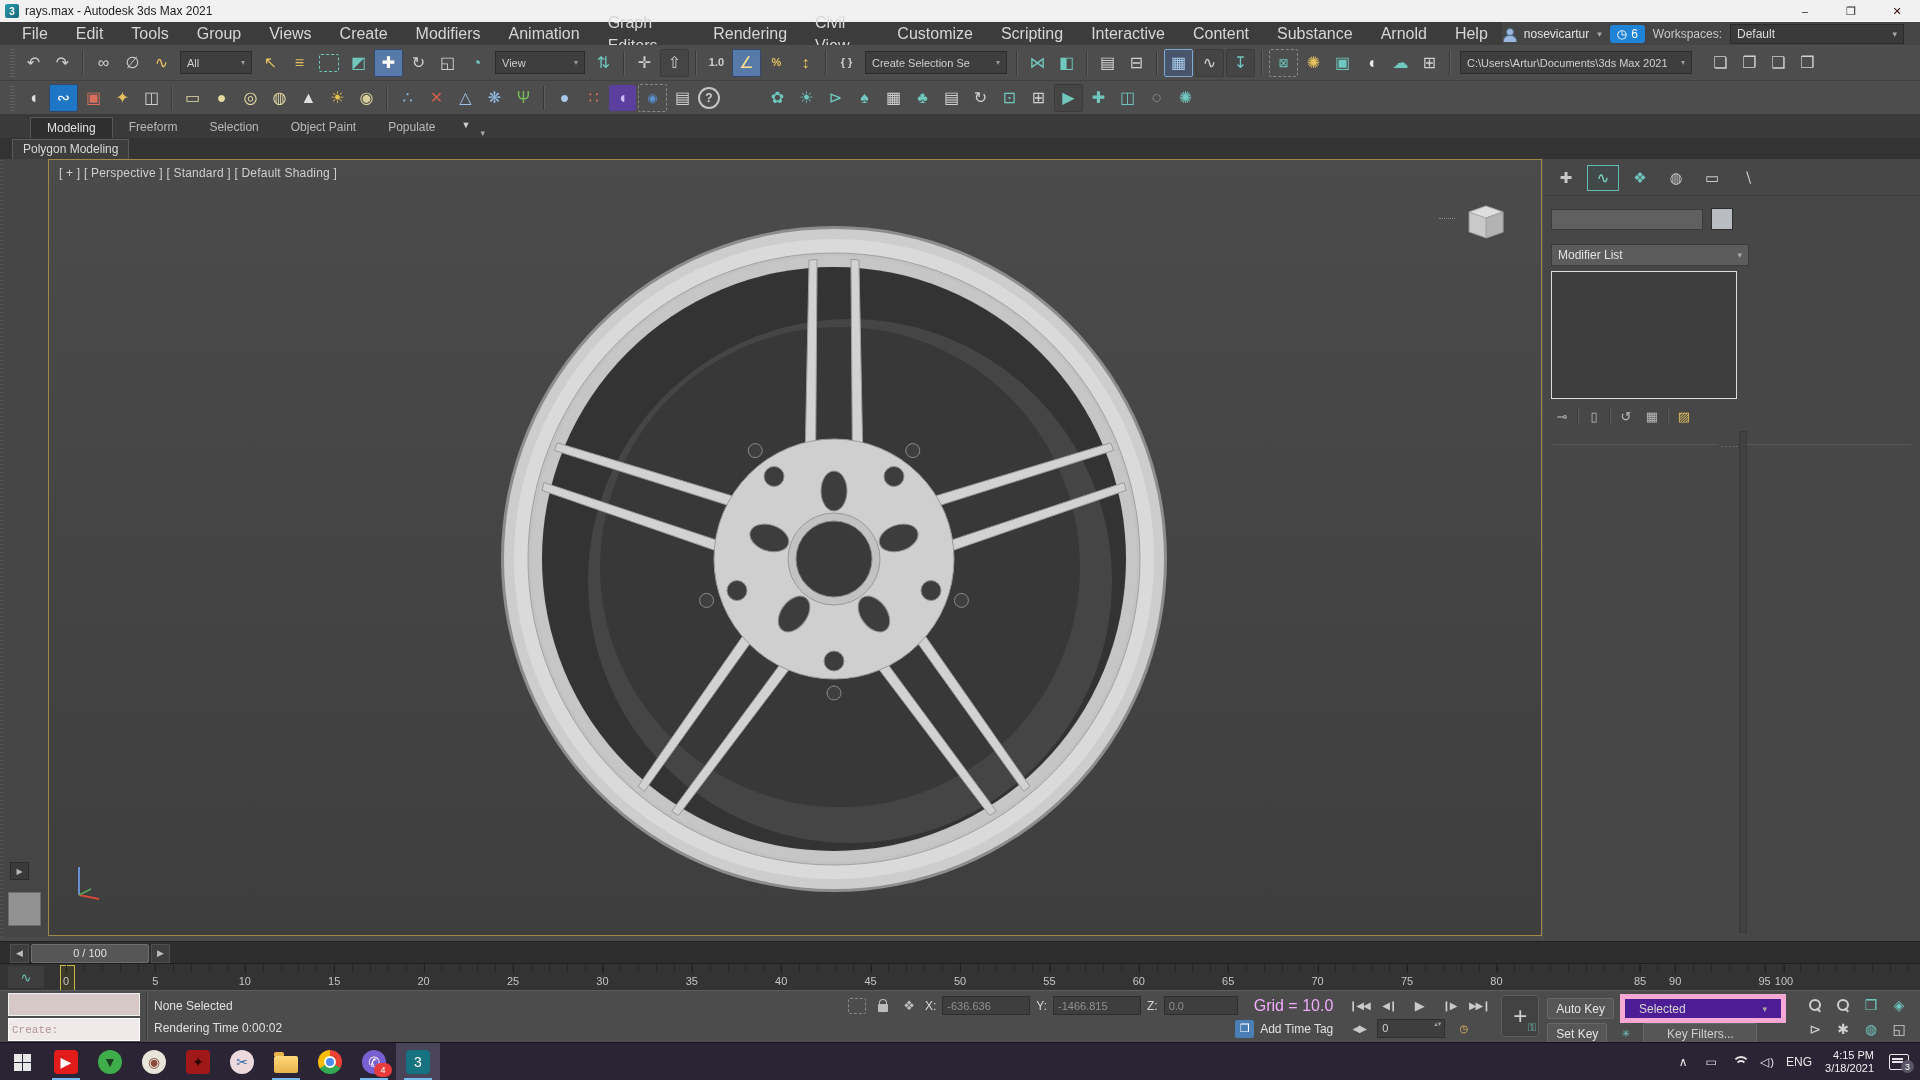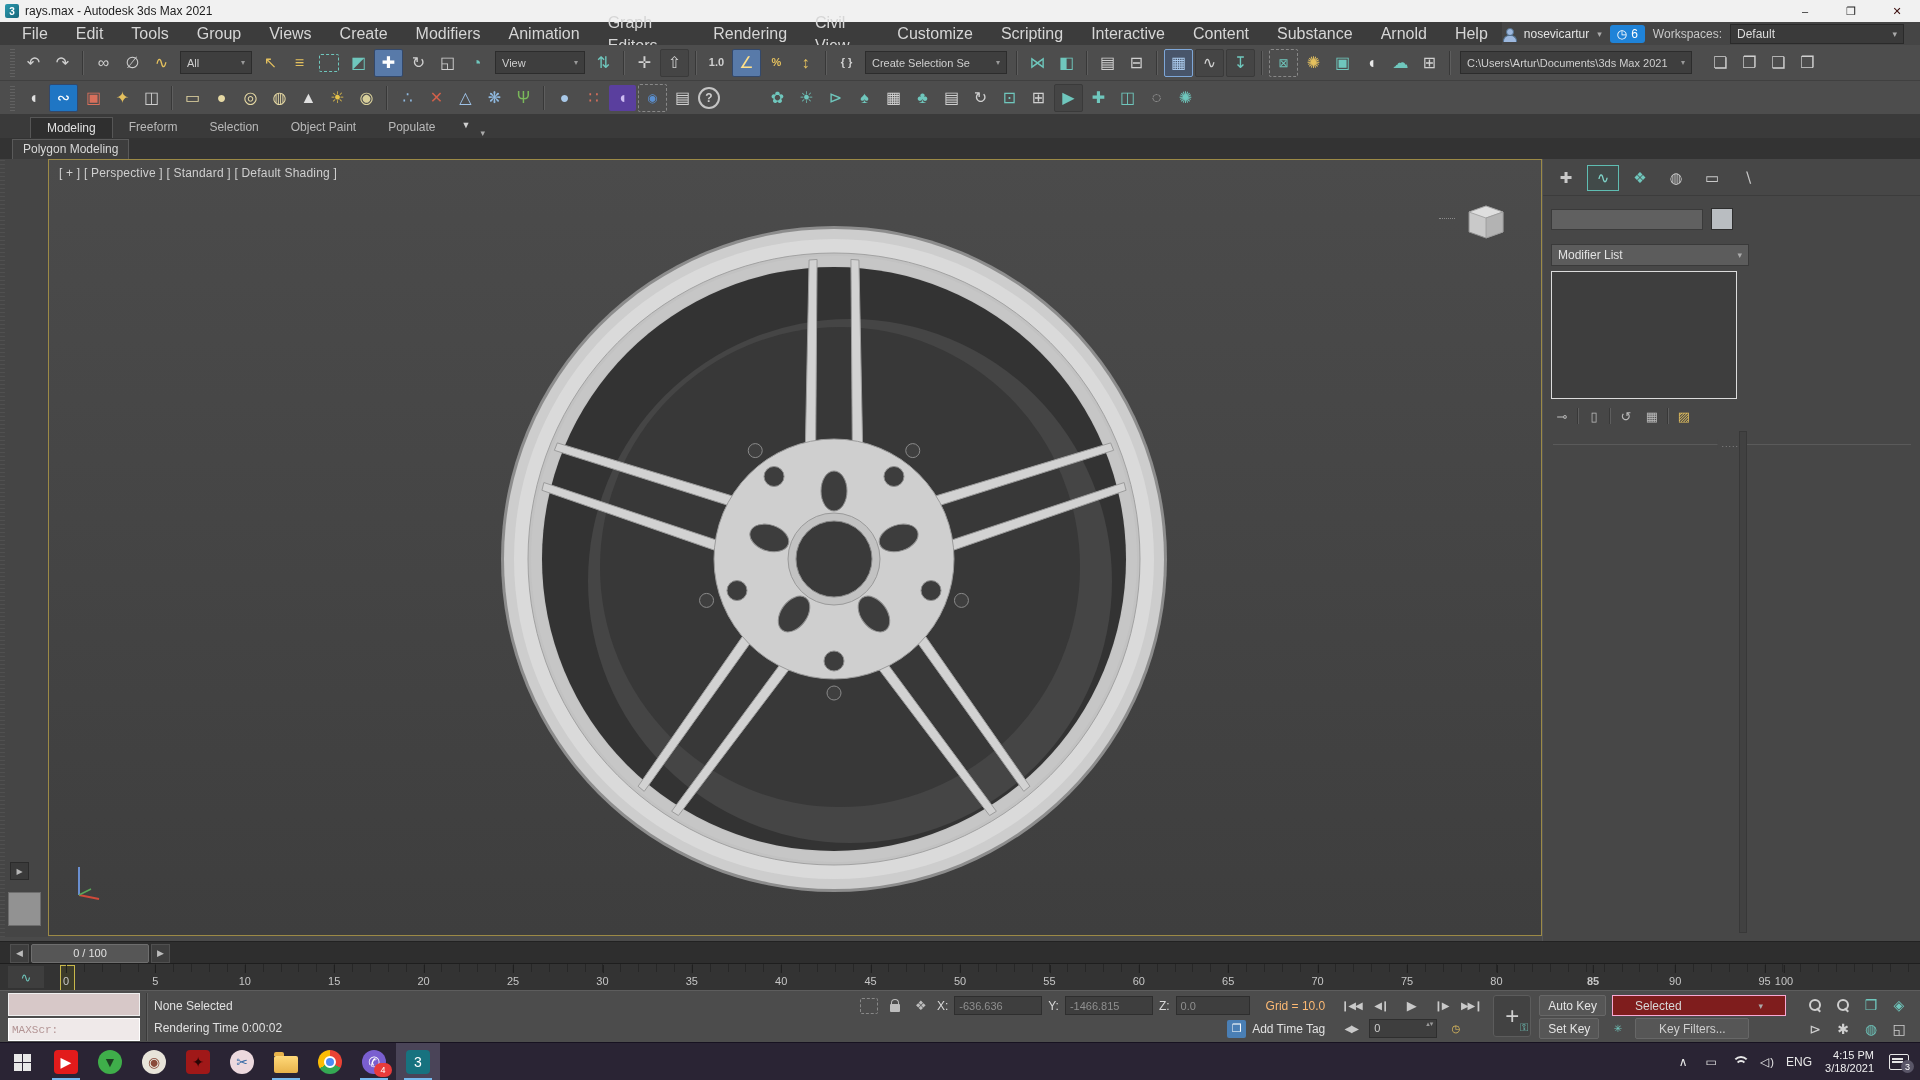--- a/index.html
+++ b/index.html
@@ -116,36 +116,36 @@
   .sdiv{width:1px;background:#3a3a3a;border-right:1px solid #5e5e5e;margin:2px 6px}
   .stext{display:flex;flex-direction:column;justify-content:space-around;padding:4px 0}
   .sline{font-size:12px;color:#e0e0e0}
   .smid{margin-left:auto;display:flex;flex-direction:column;justify-content:space-around;padding:3px 0}
   .srow{display:flex;align-items:center;gap:6px}
   .sico{width:20px;height:18px;display:flex;align-items:center;justify-content:center;color:#bdbdbd;font-size:13px}
   .lck{position:relative;width:10px;height:8px;background:#bdbdbd;border-radius:1px;margin-top:4px}
   .lck::before{content:"";position:absolute;left:1px;top:-5px;width:6px;height:5px;border:1.5px solid #bdbdbd;border-bottom:none;border-radius:4px 4px 0 0}
   .coordlab{color:#d8d8d8;font-size:12px}
   .coordfield{width:78px;height:17px;background:#3e3e3e;border:1px solid #2e2e2e;color:#8f8f8f;font-size:11px;display:flex;align-items:center;padding:0 4px}
-  .gridlab{color:#fdba74;font-size:12px;margin-left:10px}
+  .gridlab{color:#f0abfc;font-size:16px;margin-left:10px}
   .attico{width:19px;height:18px;background:#4a7fb5;border-radius:2px;color:#fff;display:flex;align-items:center;justify-content:center;font-size:11px}
   .attlab{color:#e0e0e0;font-size:12px}
   .playclus{display:flex;flex-direction:column;justify-content:space-around;padding:3px 0;margin-left:14px}
   .pbtn{width:24px;height:18px;display:flex;align-items:center;justify-content:center;color:#c9c9c9;font-size:10px;letter-spacing:-1px}
   .pbtn.play{font-size:13px}
   .spin{width:58px;height:17px;background:#3e3e3e;border:1px solid #2e2e2e;color:#cfcfcf;display:flex;align-items:center;padding:0 4px;position:relative}
   .spin::after{content:"▴▾";position:absolute;right:2px;top:0;font-size:7px;color:#9a9a9a;line-height:8px;width:8px;word-break:break-all}
   .bigkey{width:36px;height:40px;margin:4px 8px 0 10px;background:#424242;border:1px solid #5c5c5c;border-radius:3px;
       display:flex;align-items:center;justify-content:center;color:#d0d0d0;font-size:24px;position:relative}
   .bigkey i{position:absolute;right:2px;bottom:2px;font-style:normal;font-size:11px;color:#6fc7bd}
   .keycol{display:flex;flex-direction:column;justify-content:space-around;padding:3px 0}
   .kbtn{height:19px;background:#565656;border:1px solid #676767;border-radius:2px;color:#e4e4e4;font-size:12px;
       display:flex;align-items:center;justify-content:center;padding:0 8px}
-  .kdd{width:128px;height:19px;background:#7f1d1d;border:1px solid #f9a8d4;color:#d8d8d8;font-size:12px;
-      display:flex;align-items:center;justify-content:space-between;padding:0 22px}
+  .kdd{width:128px;height:19px;background:#4c1d95;border:5px solid #f9a8d4;color:#d8d8d8;font-size:12px;
+      display:flex;align-items:center;justify-content:space-between;padding:0 14px}
   .krow{display:flex;align-items:center;gap:6px}
   .navgrid{display:grid;grid-template-columns:repeat(4,26px);grid-auto-rows:22px;gap:2px;margin:3px 8px 0 16px}
   .nico{display:flex;align-items:center;justify-content:center;color:#cfcfcf;font-size:14px}
   .mag{position:relative;width:12px;height:12px;font-size:0}
   .mag::before{content:"";position:absolute;left:0;top:0;width:8px;height:8px;border:2px solid #cfcfcf;border-radius:50%}
   .mag::after{content:"";position:absolute;right:0;bottom:0;width:5px;height:2px;background:#cfcfcf;transform:rotate(45deg)}
 
   
   .taskbar{top:1042px;height:38px;background:#2a2434;display:flex;align-items:center;border-top:1px solid #171221}
   .tico{position:relative;width:44px;height:38px;display:flex;align-items:center;justify-content:center;flex:none}
@@ -462,31 +462,31 @@
         <span class="tick" style="left: 691.8px;">35</span>
         <span class="tick" style="left: 781.2px;">40</span>
         <span class="tick" style="left: 870.6px;">45</span>
         <span class="tick" style="left: 960px;">50</span>
         <span class="tick" style="left: 1049.4px;">55</span>
         <span class="tick" style="left: 1138.8px;">60</span>
         <span class="tick" style="left: 1228.2px;">65</span>
         <span class="tick" style="left: 1317.6px;">70</span>
         <span class="tick" style="left: 1407px;">75</span>
         <span class="tick" style="left: 1496.4px;">80</span>
-        <span class="tick" style="left: 1593px; font-weight: bold;">85</span>
+        <span class="tick" style="left: 1640px;">85</span>
         <span class="tick" style="left: 1675.2px;">90</span>
         <span class="tick" style="left: 1764.6px;">95</span>
         <span class="tick" style="left: 1784px;">100</span>
       </div>
   </div>
 
   <div class="band statusbar">
     <div class="listener">
       <div class="lrow1"></div>
-      <div class="lrow2">MAXScr:</div>
+      <div class="lrow2">Create:</div>
     </div>
     <div class="sdiv"></div>
     <div class="stext">
       <span class="sline">None Selected</span>
       <span class="sline">Rendering Time  0:00:02</span>
     </div>
 
     <div class="smid">
       <div class="srow">
         <span class="sico ic dashedsm" style="width:16px;height:14px"></span>

